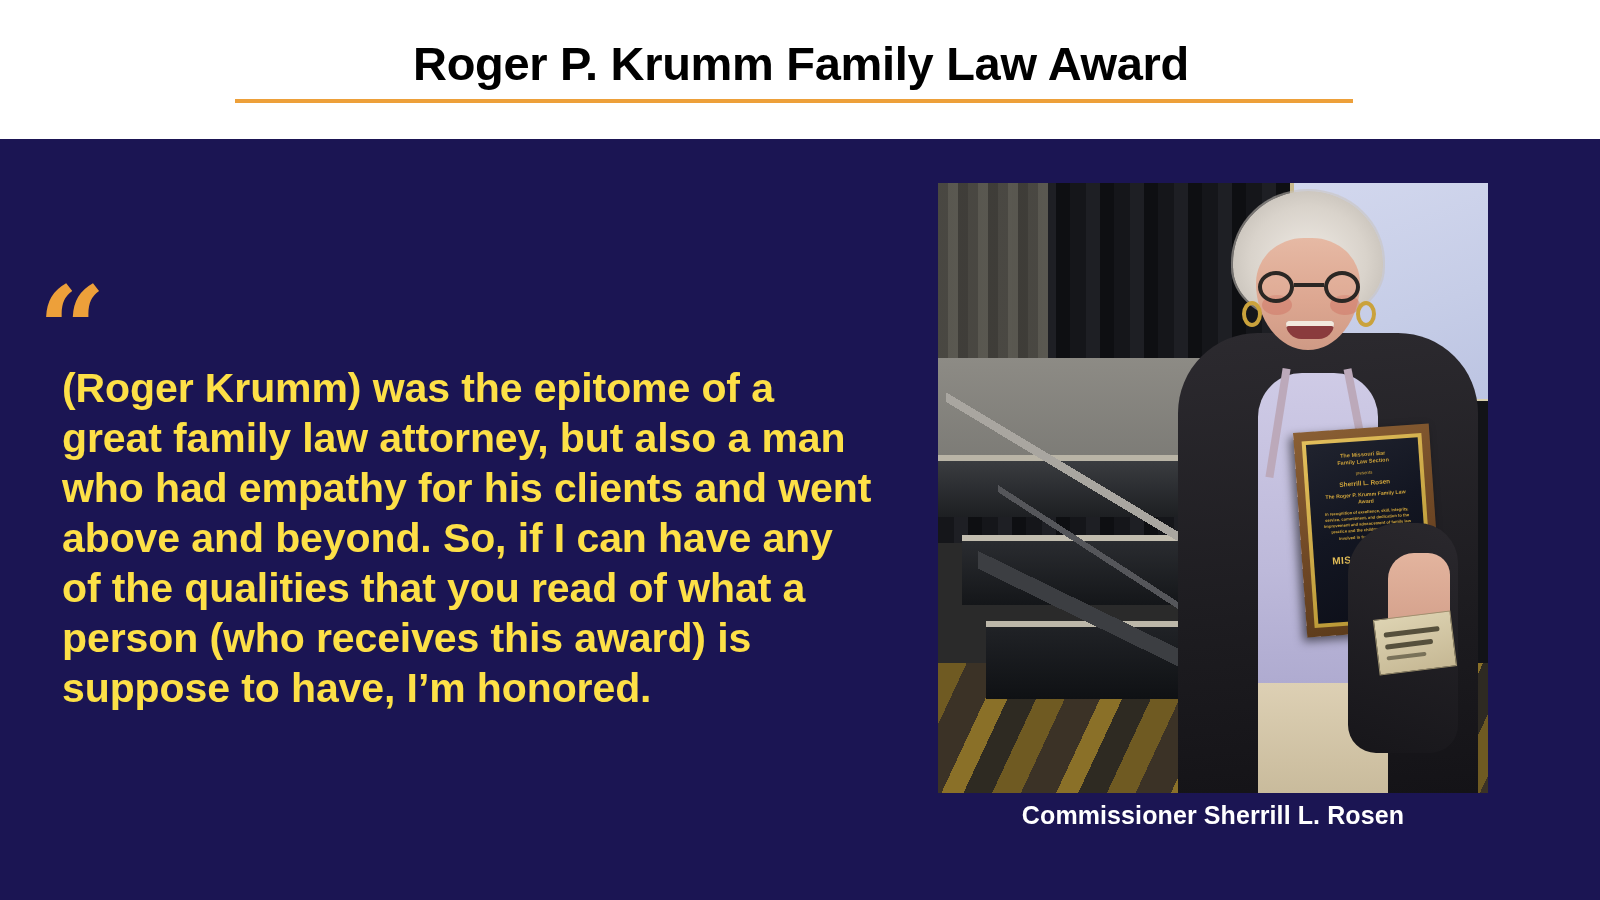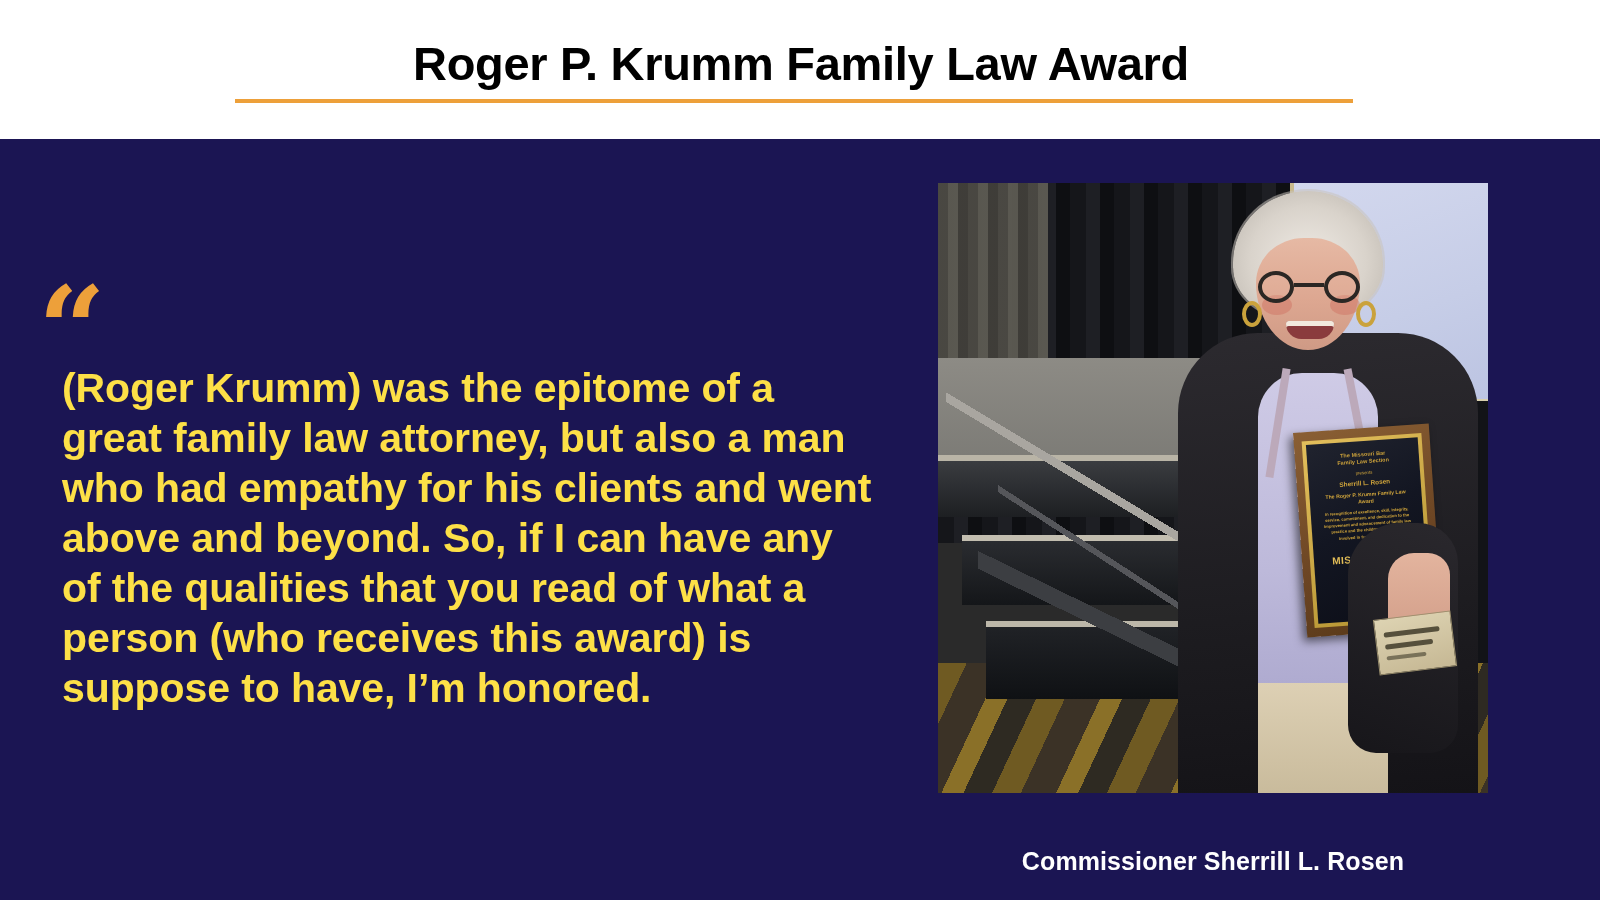--- a/index.html
+++ b/index.html
@@ -248,21 +248,20 @@
   .pl-the   { font-size:4.6px; margin-top:7px; letter-spacing:1px; }
   .pl-bar   { font-size:10px; margin-top:1px; letter-spacing:.4px; color:#e2bd57; }
   .pl-year  { font-size:5.6px; margin-top:4px; }
 
   
   .caption {
     position:absolute; left:938px; top:662px; width:550px;
     text-align:center;
     font-size:25px; font-weight:bold; color:#ffffff;
     letter-spacing:0.1px;
-    margin-top:46px;
   }
 </style>
 </head>
 <body>
 
 <div class="slide">
 
   <div class="header">
     <div class="title">Roger P. Krumm Family Law Award</div>
     <div class="title-rule"></div>

